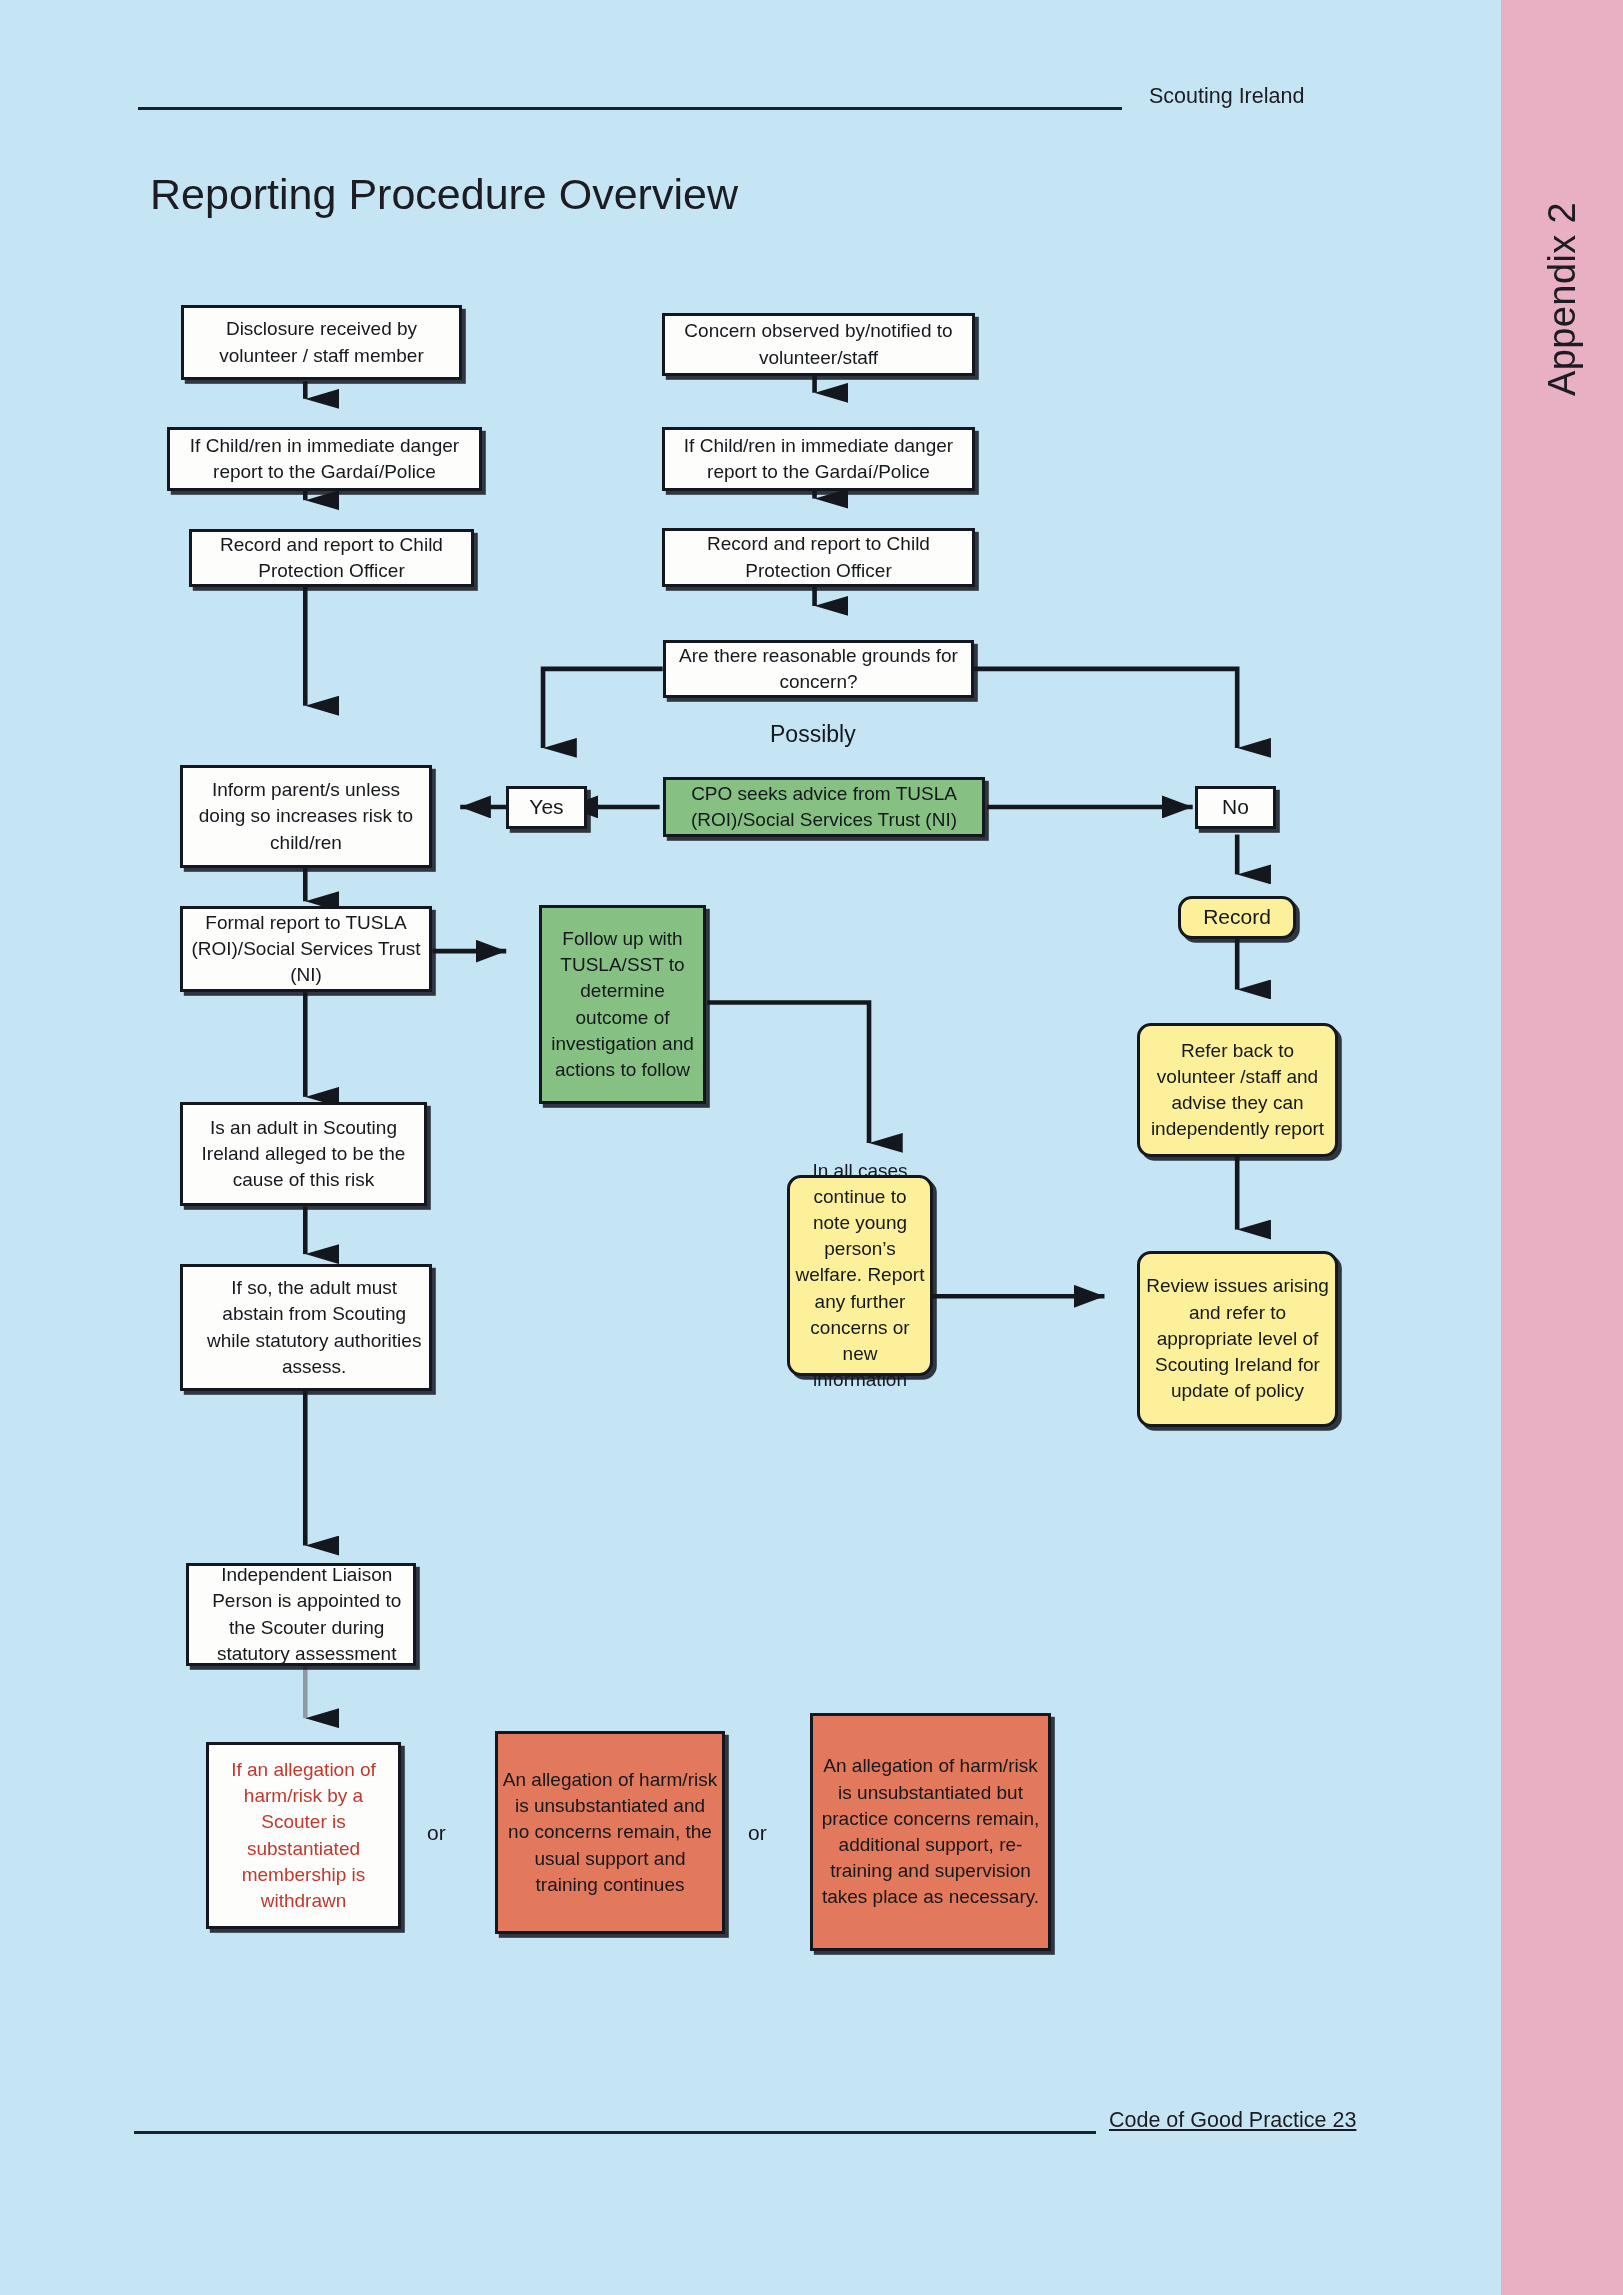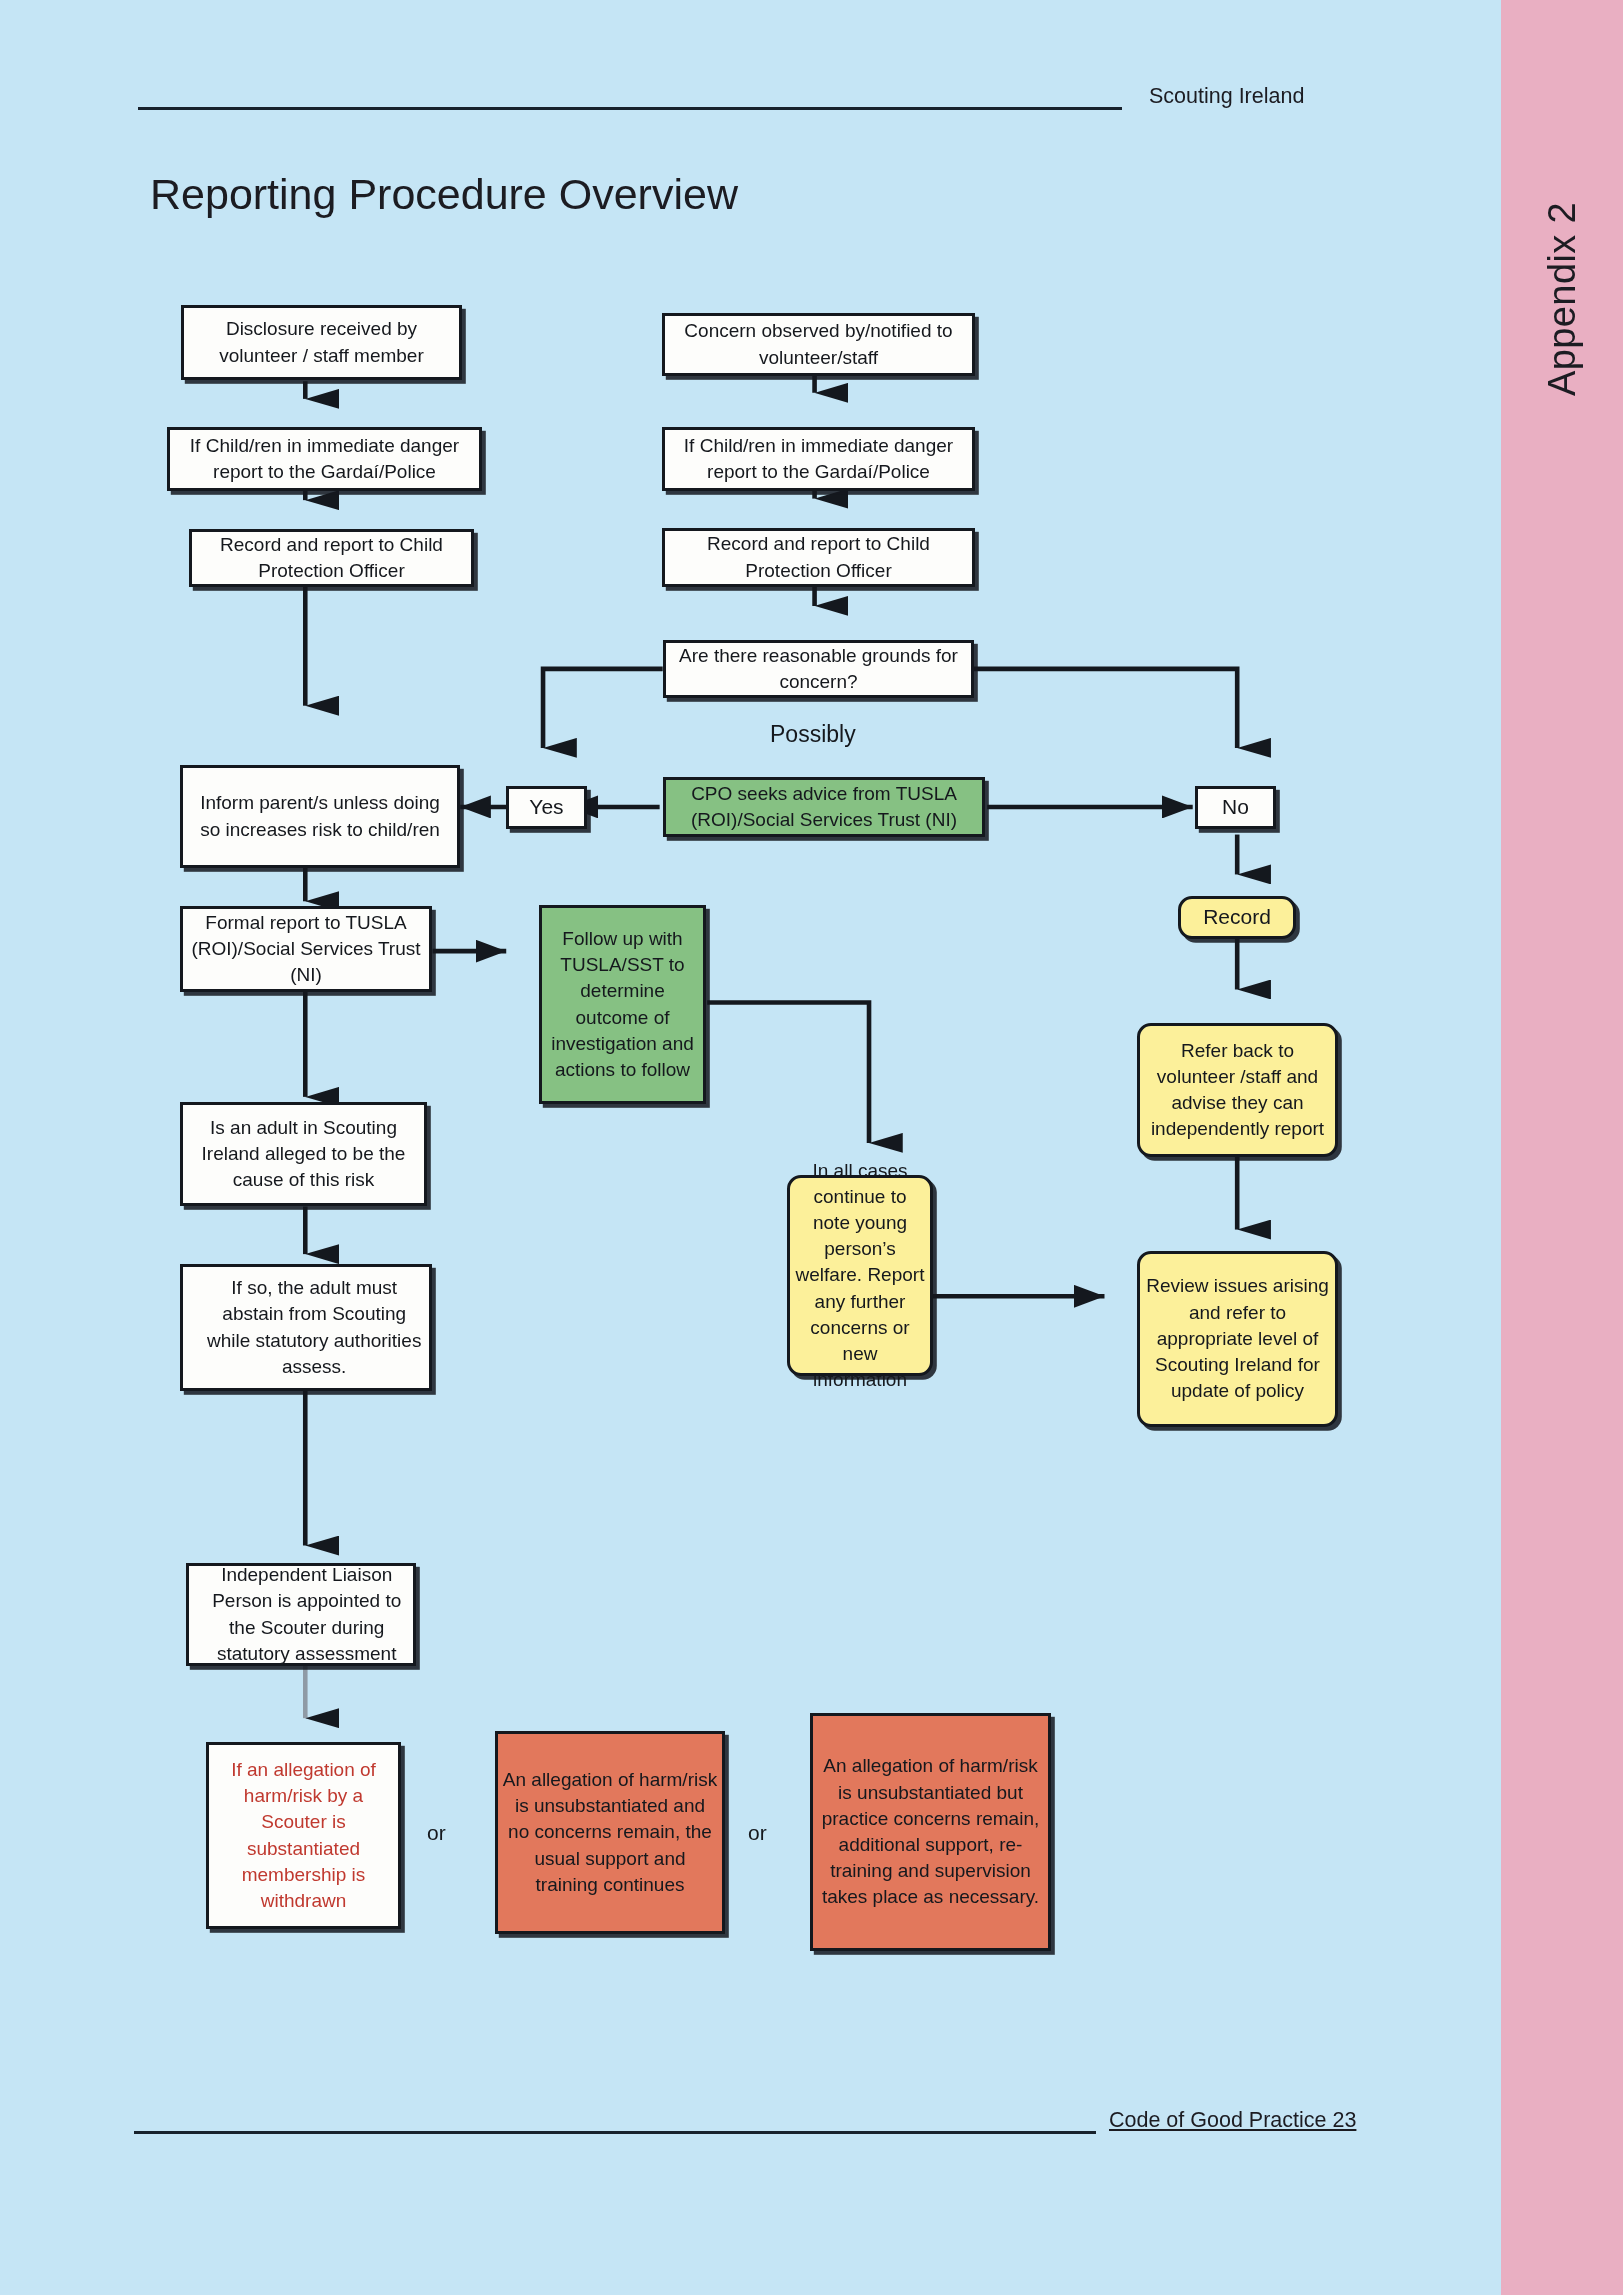--- a/index.html
+++ b/index.html
@@ -227,21 +227,21 @@
   </div>
 
   <div class="node white shadow" style="left:1195px; top:786px; width:81px; height:43px; font-size:21px;">
     <span class="node-text">No</span>
   </div>
 
   <div class="node green shadow" style="left:663px; top:777px; width:322px; height:60px;">
     <span class="node-text">CPO seeks advice from TUSLA (ROI)/Social Services Trust (NI)</span>
   </div>
 
-  <div class="node white shadow" style="left:180px; top:765px; width:280px; height:103px;">
+  <div class="node white shadow" style="left:180px; top:765px; width:252px; height:103px;">
     <span class="node-text">Inform parent/s unless doing so increases risk to child/ren</span>
   </div>
 
   <div class="node white shadow" style="left:180px; top:906px; width:252px; height:86px;">
     <span class="node-text">Formal report to TUSLA (ROI)/Social Services Trust (NI)</span>
   </div>
 
   <div class="node green shadow" style="left:539px; top:905px; width:167px; height:199px;">
     <span class="node-text">Follow up with TUSLA/SST to determine outcome of investigation and actions to follow</span>
   </div>

